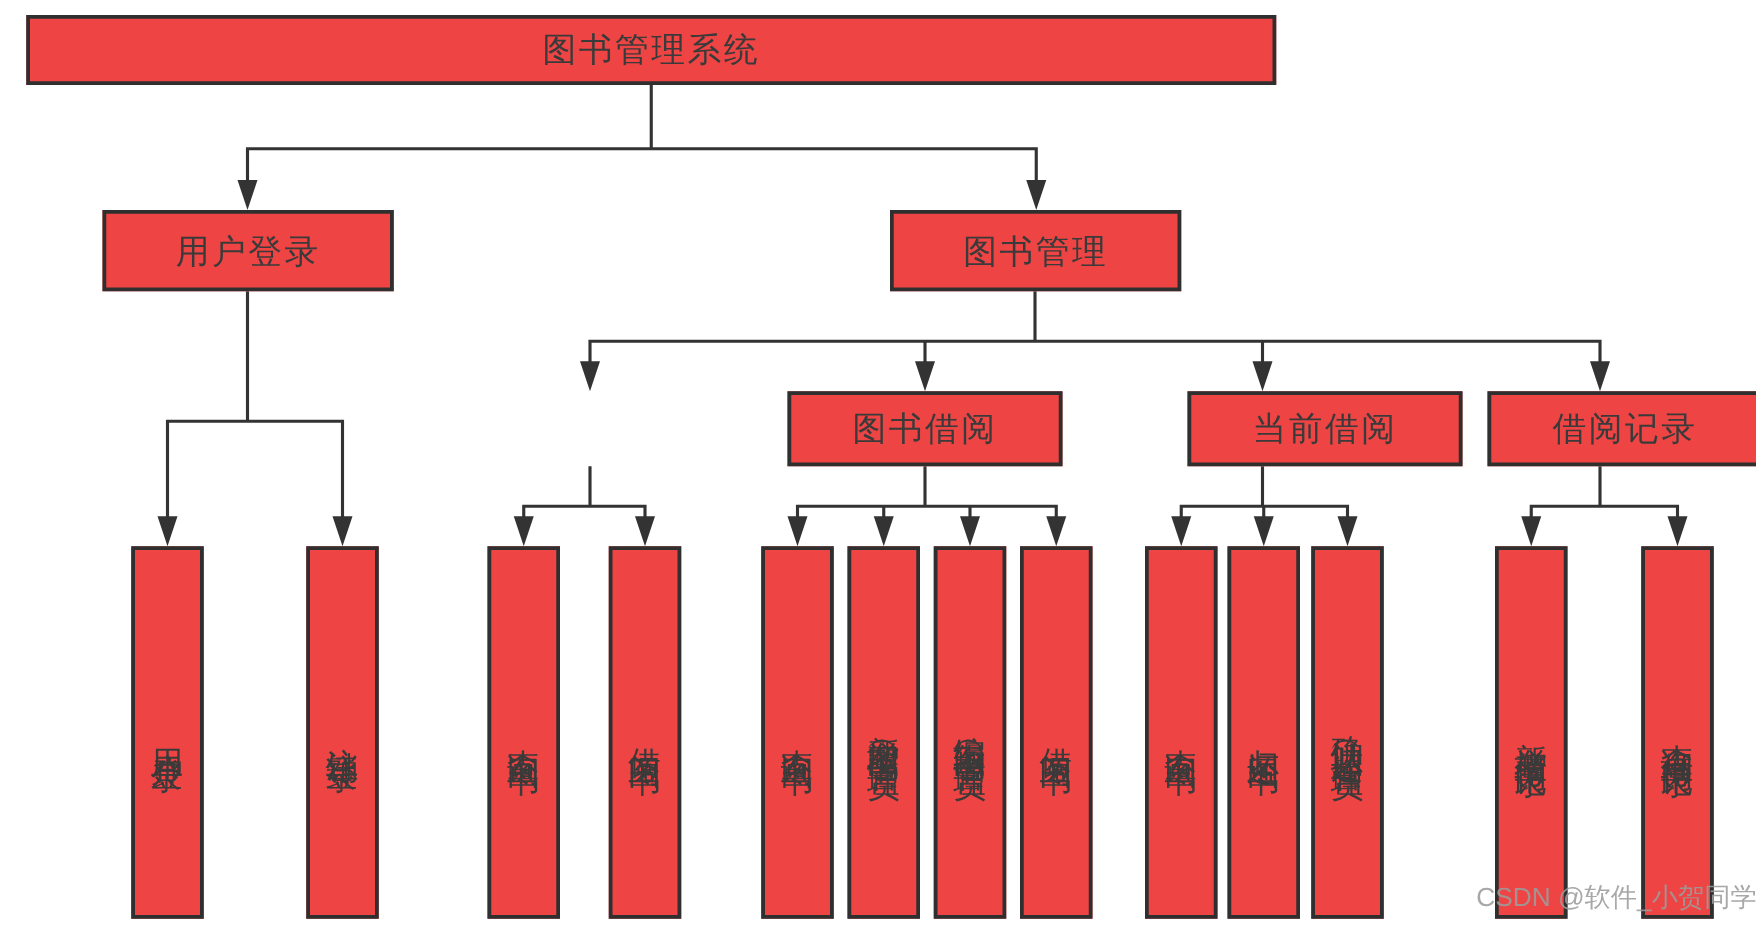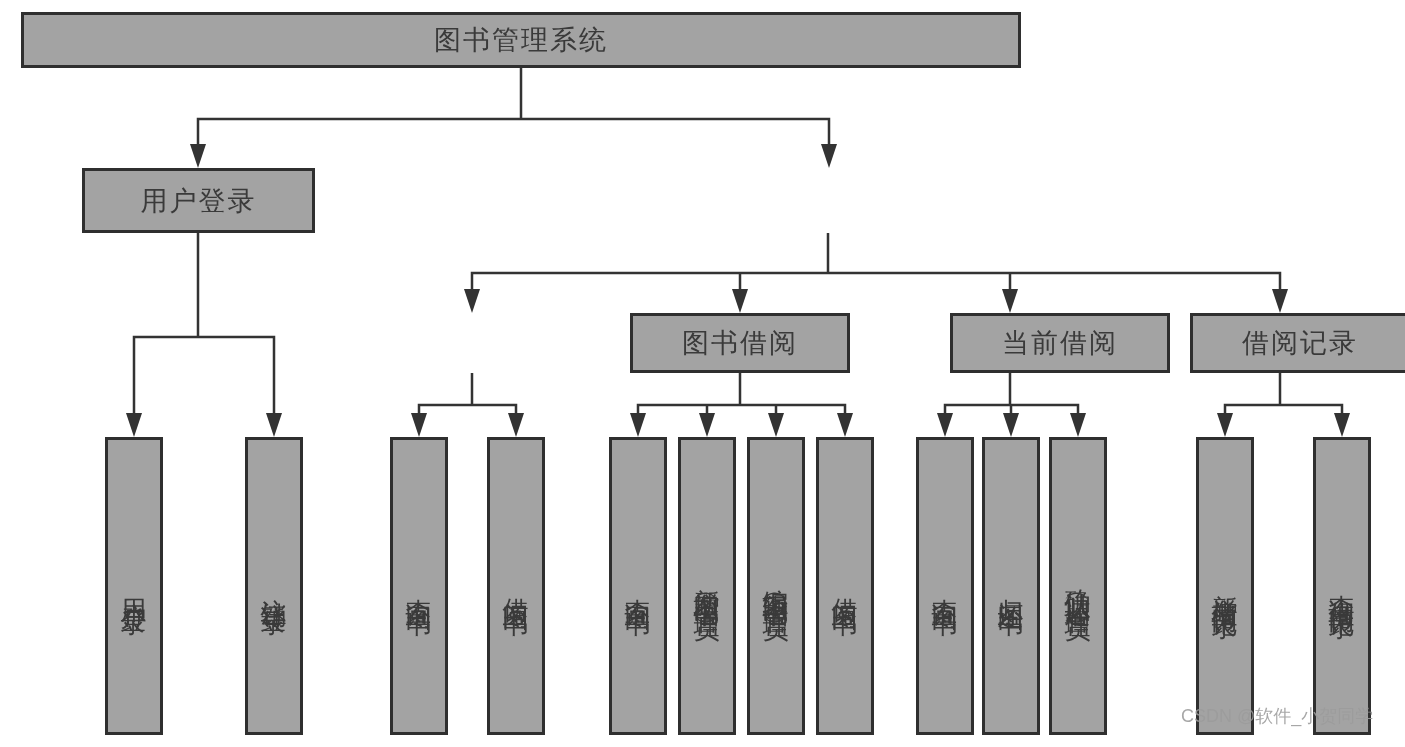--- a/index.html
+++ b/index.html
@@ -18,21 +18,21 @@
     overflow:hidden;
   }
   .connectors{
     position:absolute;left:0;top:0;width:1405px;height:747px;
     color:var(--line-color);
     pointer-events:none;
   }
   .node{
     position:absolute;
     box-sizing:border-box;
-    background:#a3a3a3;
+    background:#ef4444;
     border:3px solid var(--box-border-color);
     display:flex;align-items:center;justify-content:center;
     color:var(--text-color);
     font-size:27px;
     letter-spacing:2px;
     white-space:nowrap;
     z-index:2;
   }
   .node.root{left:21px;top:12px;width:1000px;height:56px;}
   .node.lvl2{top:168px;width:233px;height:65px;}
@@ -41,21 +41,21 @@
     top:437px;width:58px;height:298px;
     writing-mode:vertical-rl;
     text-orientation:mixed;
     font-size:26px;
     letter-spacing:4px;
     white-space:normal;
     line-height:1;
   }
   .watermark{
     position:absolute;left:1181px;top:704px;
-    font-size:18px;
+    font-size:21px;
     color:var(--watermark-color);
     opacity:.88;
     white-space:nowrap;
     z-index:5;
     letter-spacing:0;
   }
 </style>
 </head>
 <body>
 
@@ -110,20 +110,21 @@
       <path d="M1003 413 L1019 413 L1011 437 Z"></path>
       <path d="M1070 413 L1086 413 L1078 437 Z"></path>
       <path d="M1217 413 L1233 413 L1225 437 Z"></path>
       <path d="M1334 413 L1350 413 L1342 437 Z"></path>
     </g>
   </svg>
 
   <div class="node root">图书管理系统</div>
 
   <div class="node lvl2" style="left:82px;">用户登录</div>
+  <div class="node lvl2" style="left:712px;">图书管理</div>
 
   <div class="node lvl3" style="left:630px;">图书借阅</div>
   <div class="node lvl3" style="left:950px;">当前借阅</div>
   <div class="node lvl3" style="left:1170px;margin-left:20px;">借阅记录</div>
 
   <div class="node leaf" style="left:105px;">用户登录</div>
   <div class="node leaf" style="left:245px;">注销登录</div>
 
   <div class="node leaf" style="left:390px;">查询图书</div>
   <div class="node leaf" style="left:487px;">借阅图书</div>

